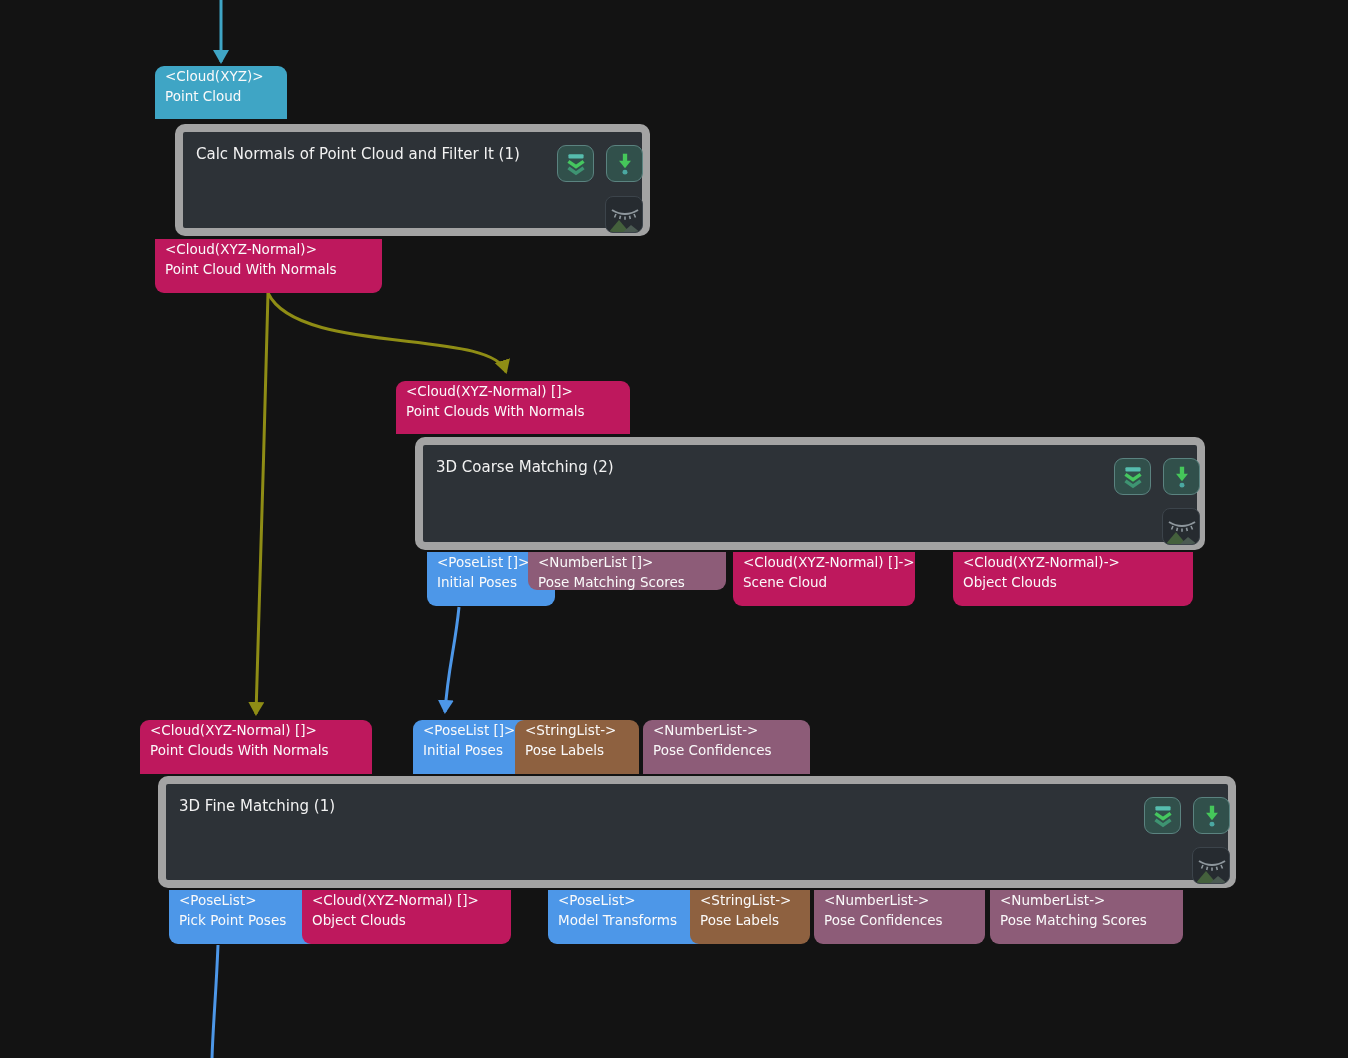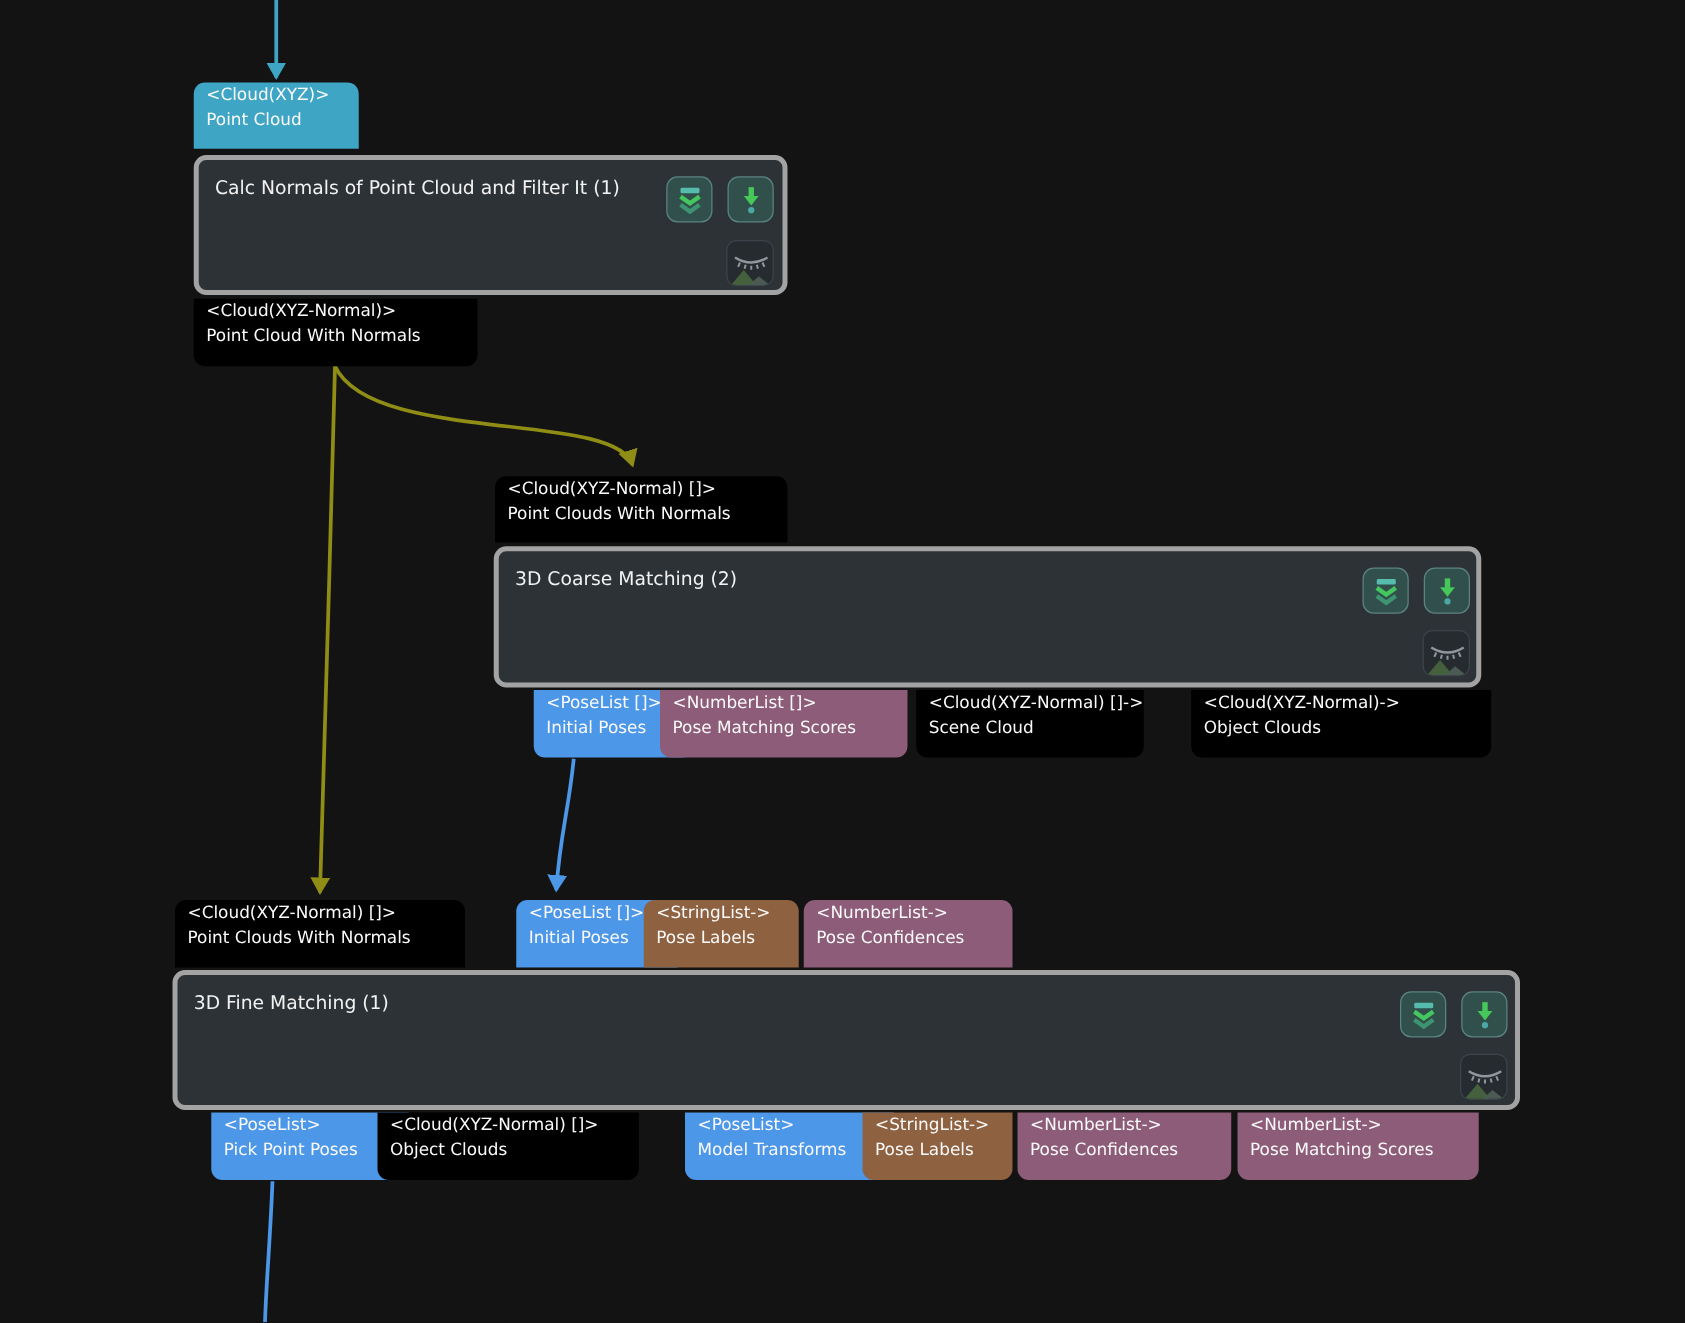--- a/index.html
+++ b/index.html
@@ -1,27 +1,27 @@
 <!DOCTYPE html>
 <html><head>
 <meta charset="utf-8">
 <style>
   html,body{margin:0;padding:0;background:#131313;width:1348px;height:1058px;overflow:hidden;
     font-family:"DejaVu Sans","Liberation Sans",sans-serif;}
   #canvas{position:relative;width:1348px;height:1058px;background:#131313;}
   #edges{position:absolute;left:0;top:0;z-index:0;}
-  .node{position:absolute;background:#2D3237;border:4px solid #a3a3a3;border-radius:10px;
-    box-sizing:border-box;z-index:1;}
+  .node{position:absolute;background:#2D3237;border:8px solid #a3a3a3;border-radius:10px;
+    box-sizing:border-box;z-index:1;margin-left:20px;}
   .node-title{position:absolute;left:13px;top:13px;font-size:15px;color:#F2F2F2;white-space:nowrap;}
   .port{position:absolute;z-index:2;color:#FAFAFA;font-size:13.5px;line-height:20px;
     padding:0 10px 0 10px;box-sizing:border-box;white-space:nowrap;cursor:pointer;}
   .port.in{border-radius:9px 9px 0 0;}
   .port.out{border-radius:0 0 9px 9px;}
   .c-cyan{background:#3FA5C5;}
-  .c-olive{background:#000000;}
+  .c-olive{background:#be185d;}
   .c-blue{background:#4D97E8;margin-left:31px;}
   .c-mauve{background:#8D5C78;}
   .c-brown{background:#8E6140;}
   .port-type,.port-label{pointer-events:none;}
   .btn{position:absolute;width:37px;height:37px;border-radius:9px;background:#31504B;
     border:1px solid #5B8380;box-sizing:border-box;display:flex;align-items:center;
     justify-content:center;z-index:3;cursor:pointer;}
   .imgicon{position:absolute;width:38px;height:37px;border-radius:8px;background:#262B30;
     border:1px solid #3C444B;box-sizing:border-box;overflow:hidden;z-index:3;cursor:pointer;}
 </style>
@@ -113,21 +113,21 @@
         <polygon points="2,36 13,23 24,36" fill="#44603C"></polygon>
         <polygon points="16,36 25,28 35,36" fill="#4B5A52"></polygon>
       </svg>
     </div>
   </div>
 
   <div class="port out c-blue" style="left:396px;top:552px;width:128px;height:54px">
     <div class="port-type">&lt;PoseList []&gt;</div>
     <div class="port-label">Initial Poses</div>
   </div>
-  <div class="port out c-mauve" style="left:528px;top:552px;width:198px;height:54px">
+  <div class="port out c-mauve" style="left:528px;top:552px;width:198px;height:38px">
     <div class="port-type">&lt;NumberList []&gt;</div>
     <div class="port-label">Pose Matching Scores</div>
   </div>
   <div class="port out c-olive" style="left:733px;top:552px;width:182px;height:54px">
     <div class="port-type">&lt;Cloud(XYZ-Normal) []-&gt;</div>
     <div class="port-label">Scene Cloud</div>
   </div>
   <div class="port out c-olive" style="left:953px;top:552px;width:240px;height:54px">
     <div class="port-type">&lt;Cloud(XYZ-Normal)-&gt;</div>
     <div class="port-label">Object Clouds</div>

